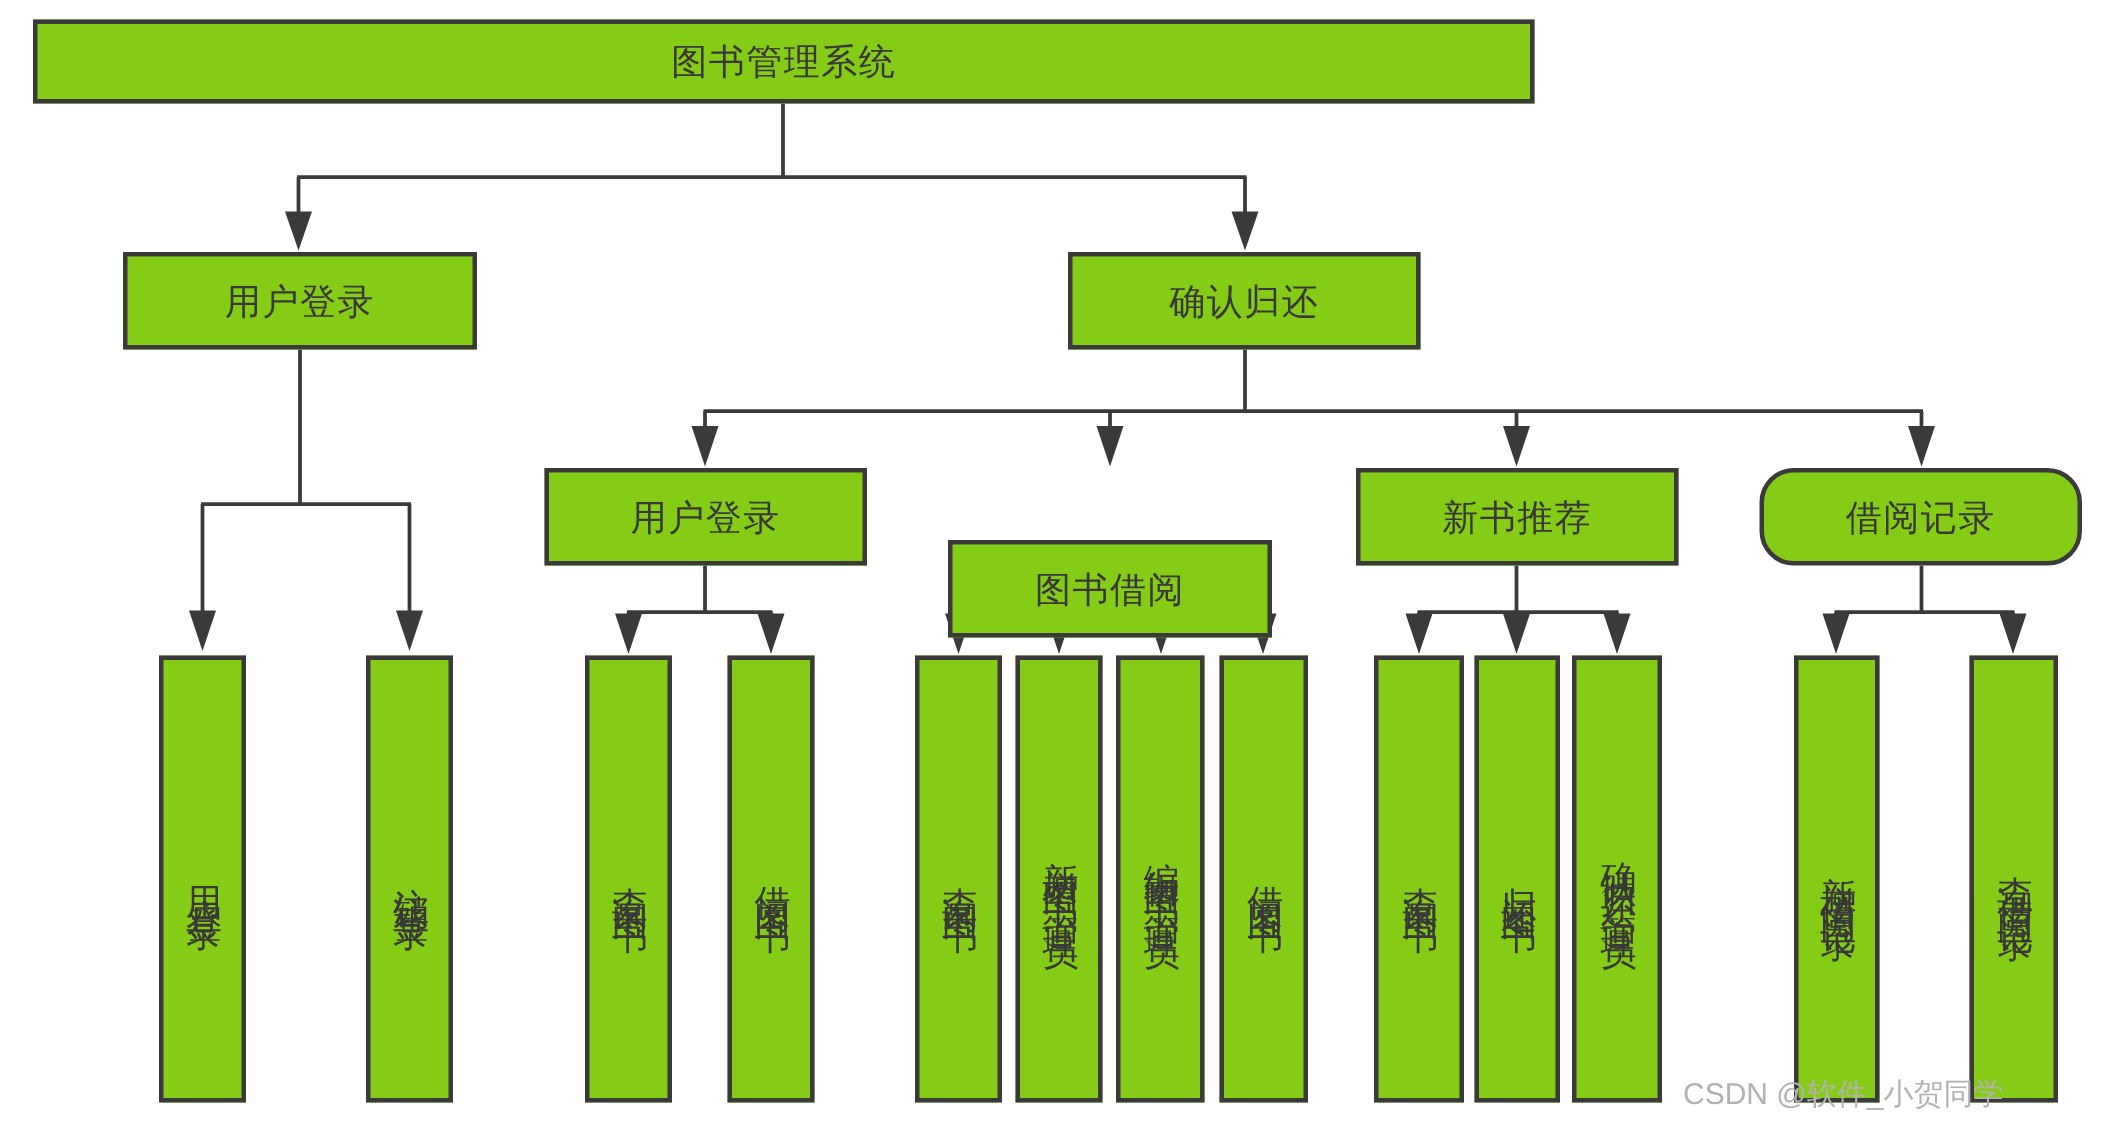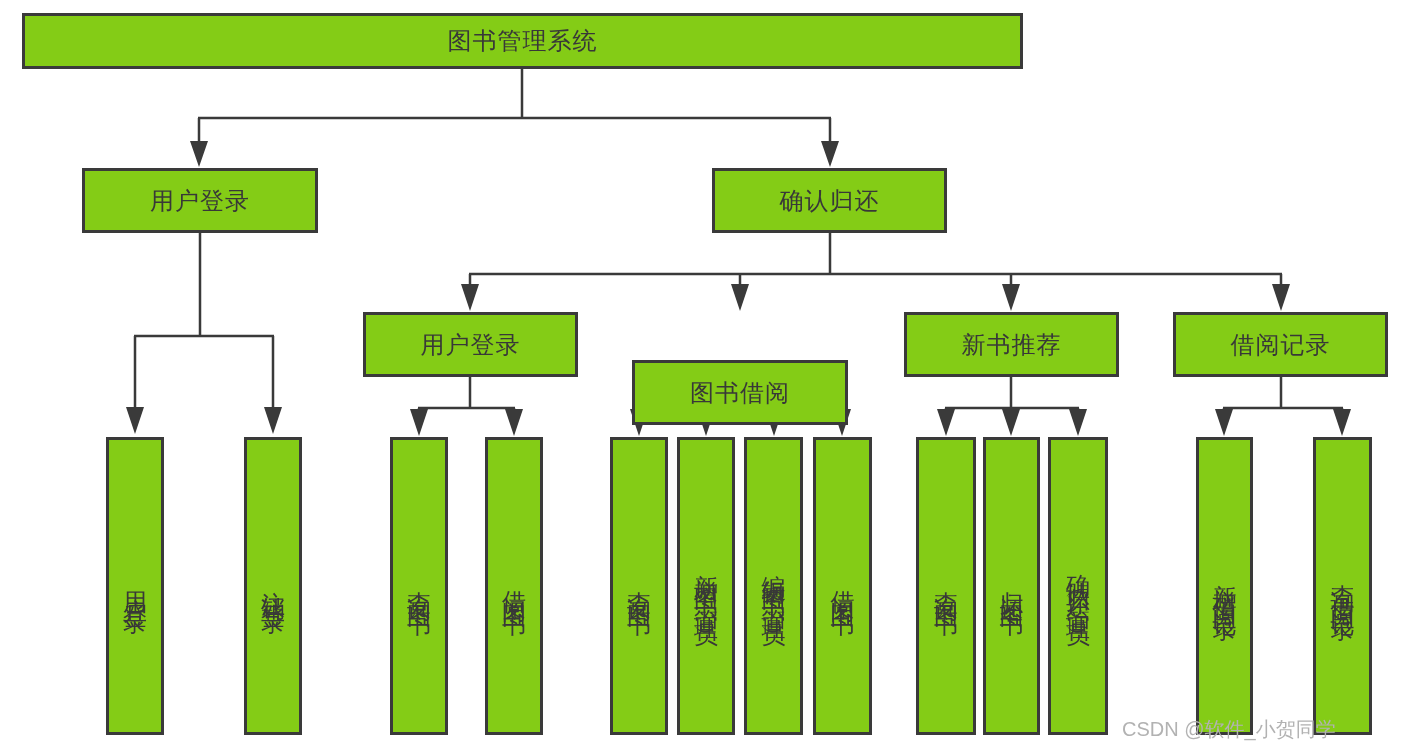--- a/index.html
+++ b/index.html
@@ -82,21 +82,21 @@
 
   <div class="node h-node" style="left:363px; top:312px; width:215px; height:65px;">
     <span>用户登录</span>
   </div>
   <div class="node h-node" style="left:632px; top:312px; width:216px; height:65px;margin-top:48px;">
     <span>图书借阅</span>
   </div>
   <div class="node h-node" style="left:904px; top:312px; width:215px; height:65px;">
     <span>新书推荐</span>
   </div>
-  <div class="node h-node" style="left:1173px; top:312px; width:215px; height:65px;">
+  <div class="node h-node" style="left:1173px; top:312px; width:215px; height:65px;border-radius:23px;">
     <span>借阅记录</span>
   </div>
 
   <div class="node v-node" style="left:106px; top:437px; width:58px; height:298px;">
     <span class="vlabel">用户登录</span>
   </div>
   <div class="node v-node" style="left:244px; top:437px; width:58px; height:298px;">
     <span class="vlabel">注销登录</span>
   </div>
 

